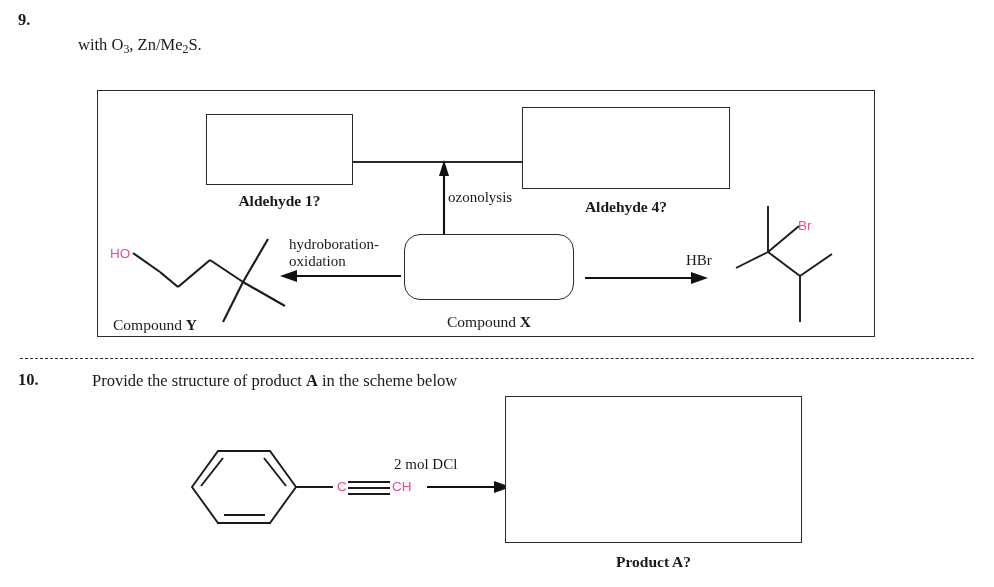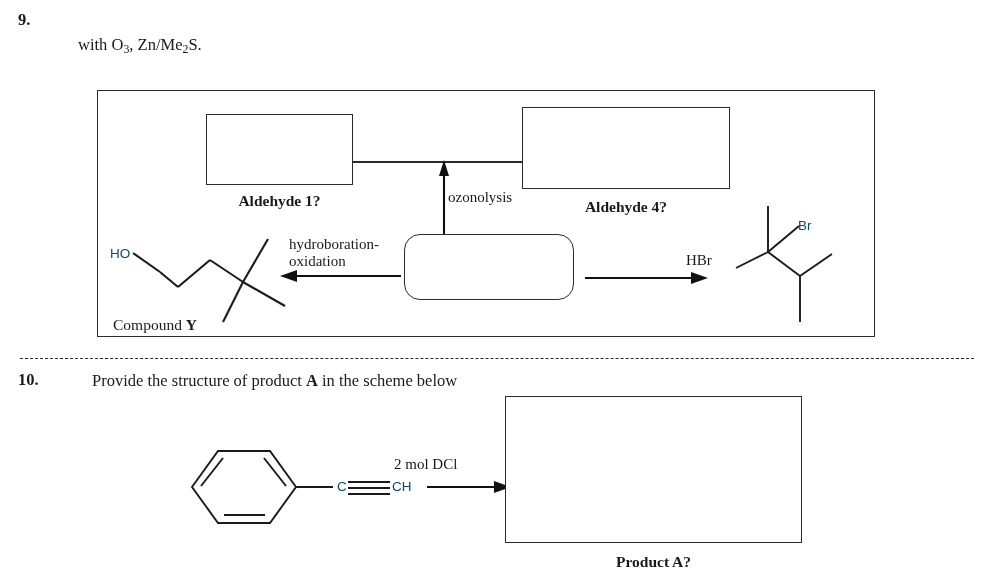--- a/index.html
+++ b/index.html
@@ -60,21 +60,21 @@
   .reagent-label {
     font-size: 15px;
     line-height: 1.12;
     white-space: nowrap;
   }
 
   
   .atom {
     font-family: "Liberation Sans", "DejaVu Sans", sans-serif;
     font-size: 13.5px;
-    color: #0c4a6e;
+    color: #ec4899;
     white-space: nowrap;
   }
 
   svg { display: block; overflow: visible; }
   .bond { stroke: #1a1a1a; stroke-width: 2.1; fill: none; stroke-linecap: butt; }
   .bond-thin { stroke: #1a1a1a; stroke-width: 1.9; fill: none; }
   .arrow-line { stroke: #111111; stroke-width: 2.1; fill: none; }
   .arrow-head { fill: #111111; }
   .connector { stroke: #2b2b2b; stroke-width: 1.9; fill: none; }
 
@@ -140,20 +140,23 @@
     <div>hydroboration-</div>
     <div>oxidation</div>
   </div>
 
   <svg class="abs" style="left:278px; top:268px; width:125px; height:18px;">
     <path class="arrow-line" d="M 14 8 L 123 8"></path>
     <polygon class="arrow-head" points="2,8 19,2 19,14"></polygon>
   </svg>
 
   <div class="abs answer-box rounded" style="left:404px; top:234px; width:170px; height:66px;"></div>
+  <div class="abs plain-caption" style="left:404px; top:313px; width:170px; text-align:center;">
+    <span>Compound </span><b>X</b>
+  </div>
 
   <div class="abs reagent-label" style="left:642px; top:252px;margin-left:44px;">HBr</div>
 
   <svg class="abs" style="left:583px; top:270px; width:128px; height:18px;">
     <path class="arrow-line" d="M 2 8 L 112 8"></path>
     <polygon class="arrow-head" points="125,8 108,2 108,14"></polygon>
   </svg>
 
   <div class="abs atom" style="left:798px; top:218px;">Br</div>
 

